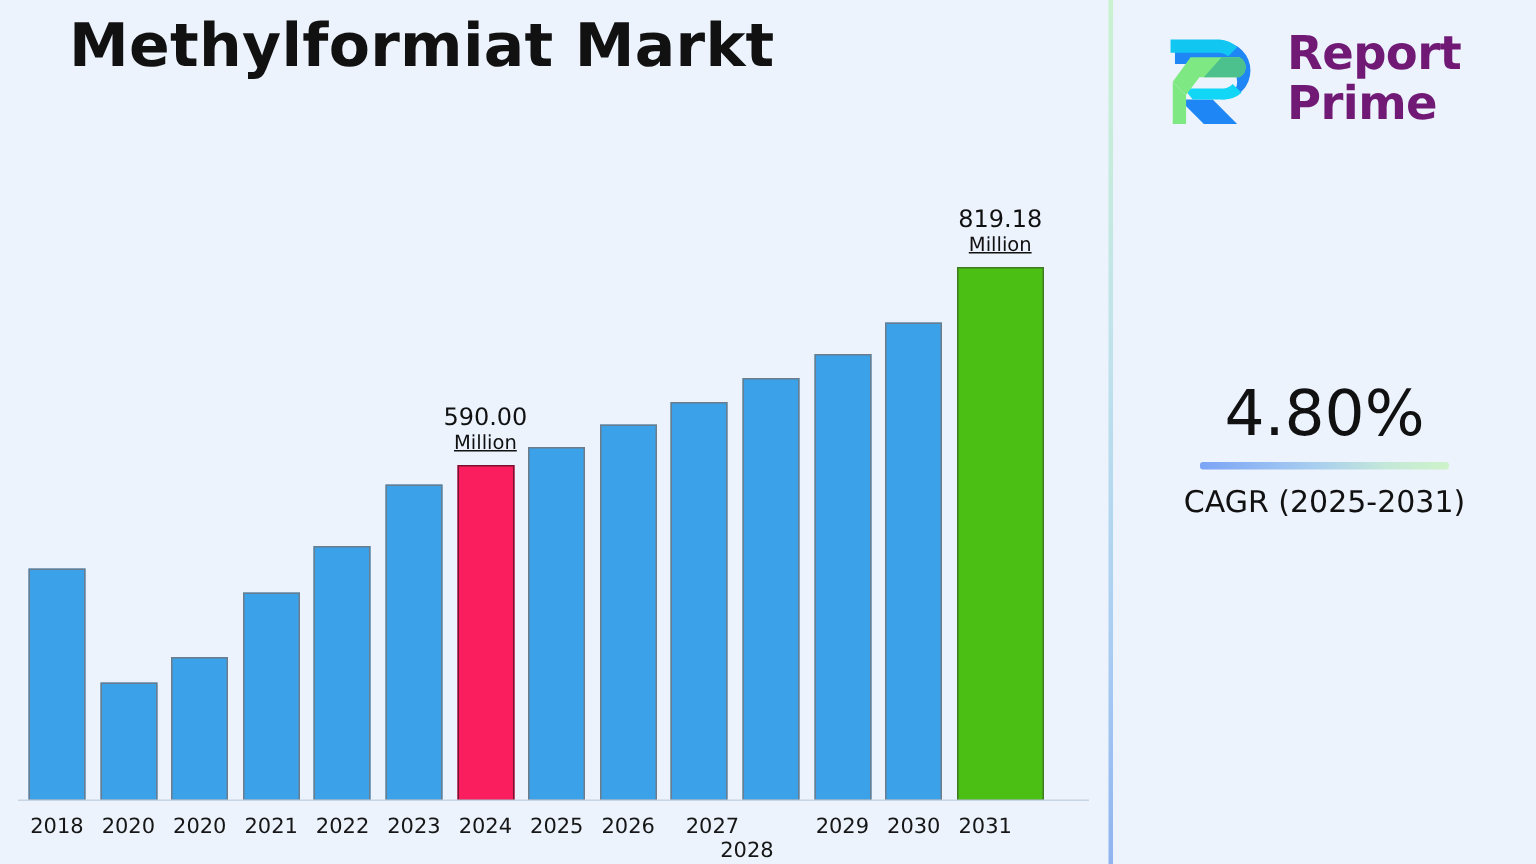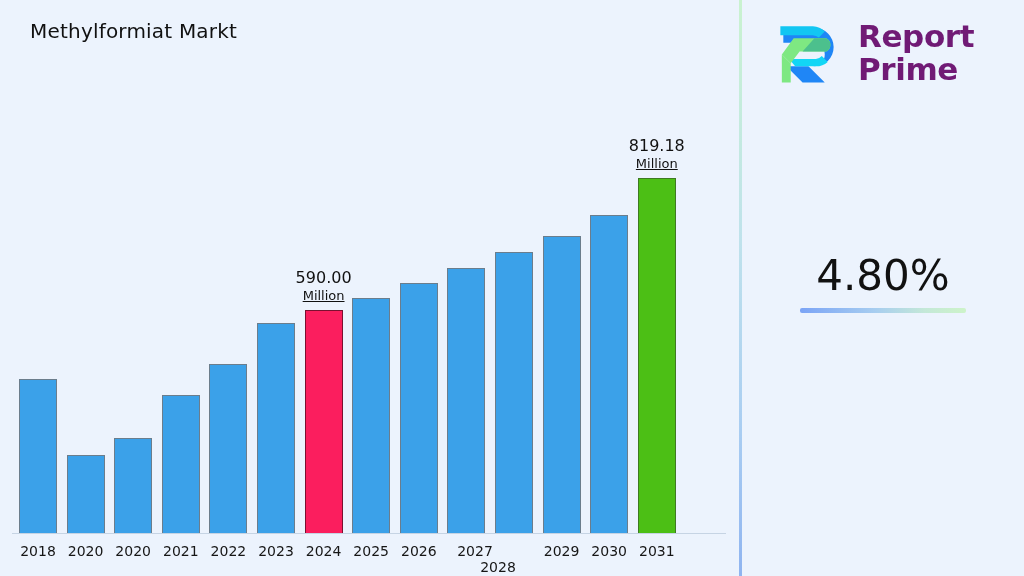--- a/index.html
+++ b/index.html
@@ -18,24 +18,24 @@
   #root {
     position: relative;
     width: 1024px;
     height: 576px;
     background: #ecf3fd;
   }
 
   
   .chart-title {
     position: absolute;
-    left: 30px;
+    left: 46px;
     top: 10px;
-    font-size: 20px;
-    font-weight: 400;
+    font-size: 40px;
+    font-weight: 700;
     color: #111111;
     letter-spacing: 0.2px;
     line-height: 42px;
     white-space: nowrap;
   }
 
   
   .panel-divider {
     position: absolute;
     left: 739px;
@@ -226,21 +226,21 @@
         </div>
         <div class="bar-group" style="left: 495px; width: 38px;">
           <div class="bar" style="height: 282px;"></div>
         </div>
         <div class="bar-group" style="left: 542.6px; width: 38px;">
           <div class="bar" style="height: 298px;"></div>
         </div>
         <div class="bar-group" style="left: 590.2px; width: 38px;">
           <div class="bar" style="height: 319px;"></div>
         </div>
-        <div class="bar-group" style="left: 637.8px; width: 38px;">
+        <div class="bar-group" style="left: 637.8px; width: 58px;">
           <div class="bar highlight-forecast" style="height: 356px;"></div>
           <div class="bar-value" style="bottom: 362px;">
             <span class="v-amount">819.18</span>
             <span class="v-unit">Million</span>
           </div>
         </div>
       </div>
     <div class="axis-line"></div>
     <div id="ticks-layer">
         <div class="tick-label" style="left: 13px; width: 50px;">2018</div>
@@ -280,16 +280,17 @@
       </div>
       <div class="brand-text">
         <span>Report</span>
         <span>Prime</span>
       </div>
     </div>
 
     <div class="cagr-block">
       <div class="cagr-value">4.80%</div>
       <div class="cagr-rule"></div>
+      <div class="cagr-caption">CAGR (2025-2031)</div>
     </div>
 
   </div>
 </div>
 
 </body></html>

